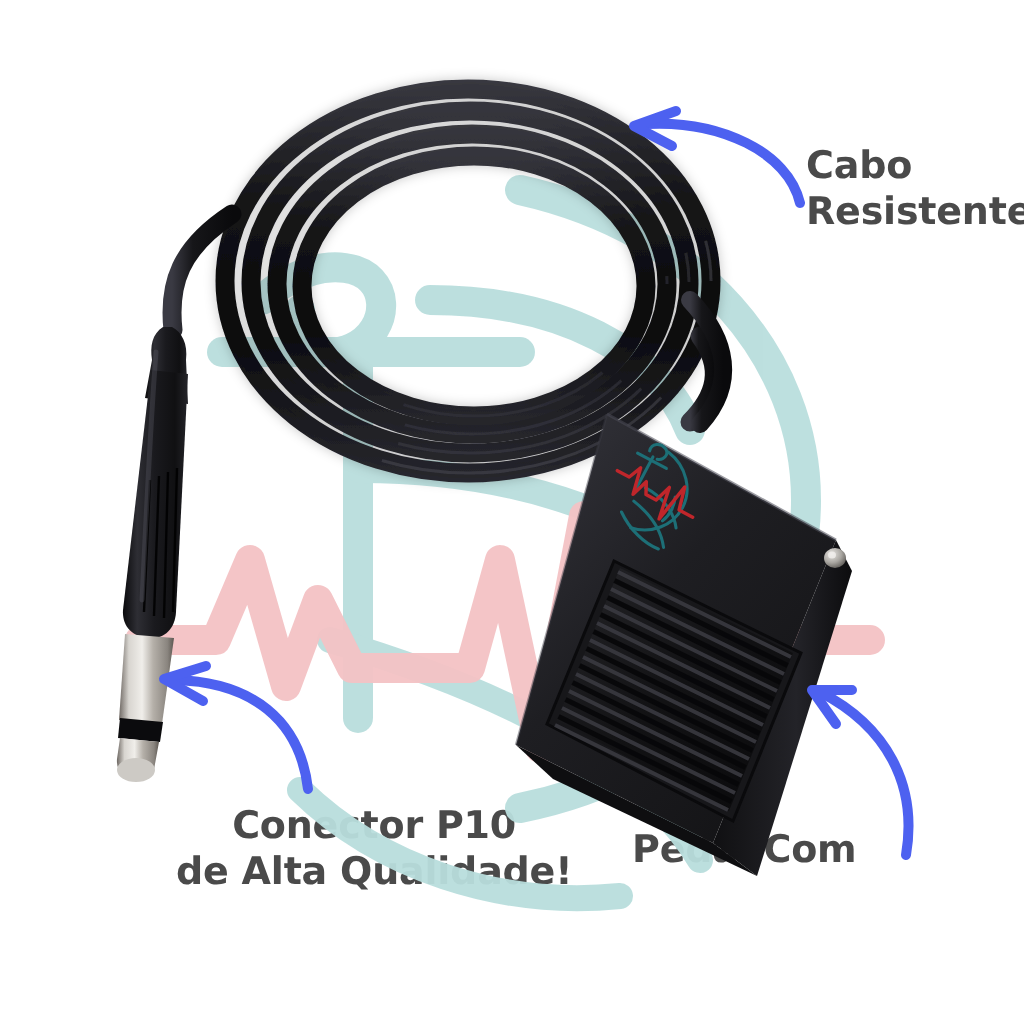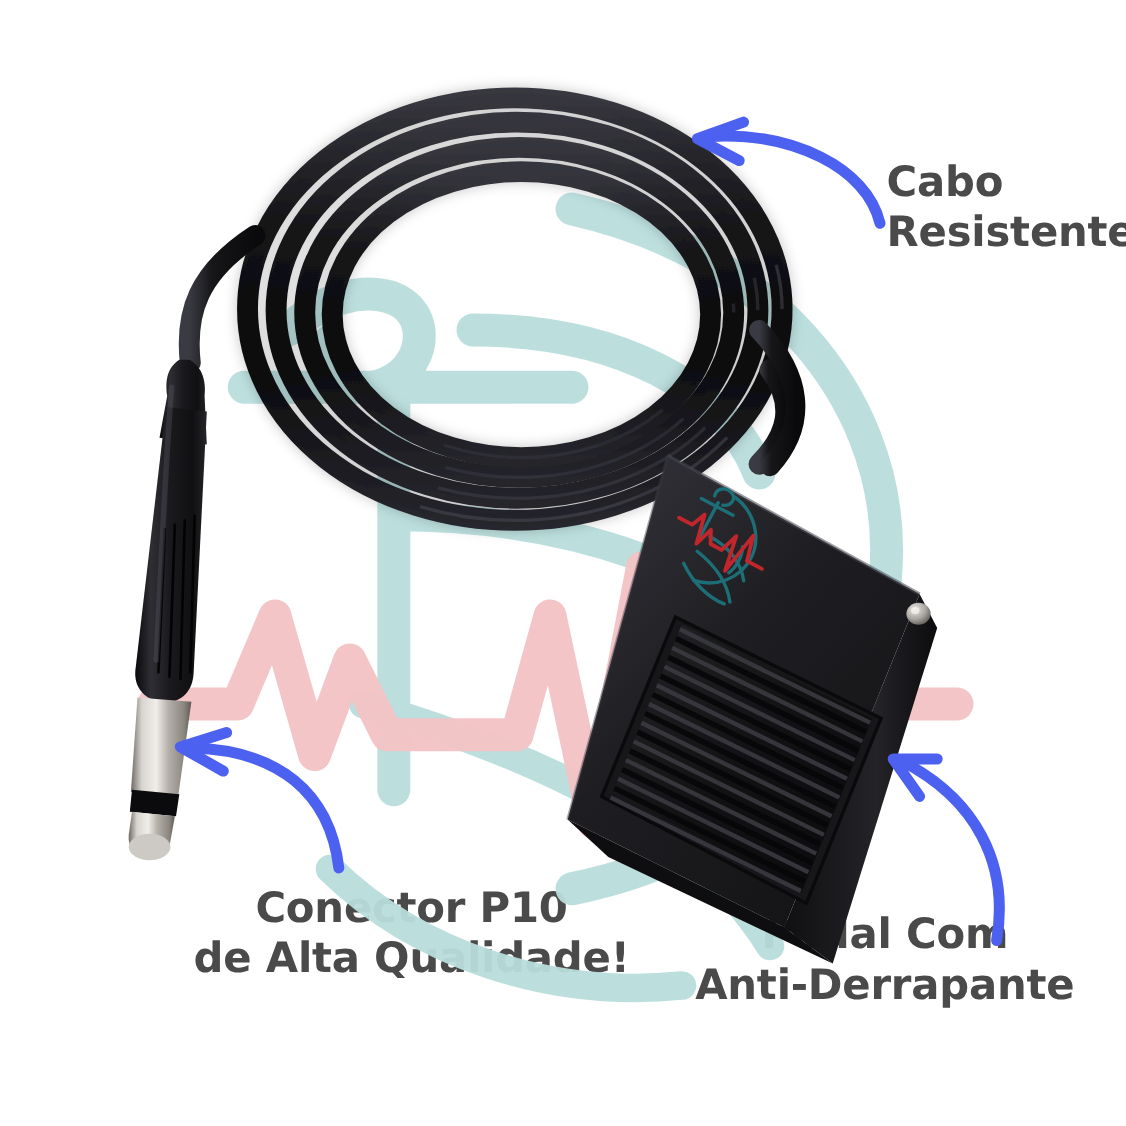--- a/index.html
+++ b/index.html
@@ -283,16 +283,15 @@
     <span class="ln">Resistente</span>
   </div>
 
   <div class="callout" id="callout-connector">
     <span class="ln">Conector P10</span>
     <span class="ln">de Alta Qualidade!</span>
   </div>
 
   <div class="callout" id="callout-pedal">
     <span class="ln">Pedal Com</span>
-    <span class="ln">Anti-Derrapante</span>
   </div>
 
 </div>
 
 </body></html>

